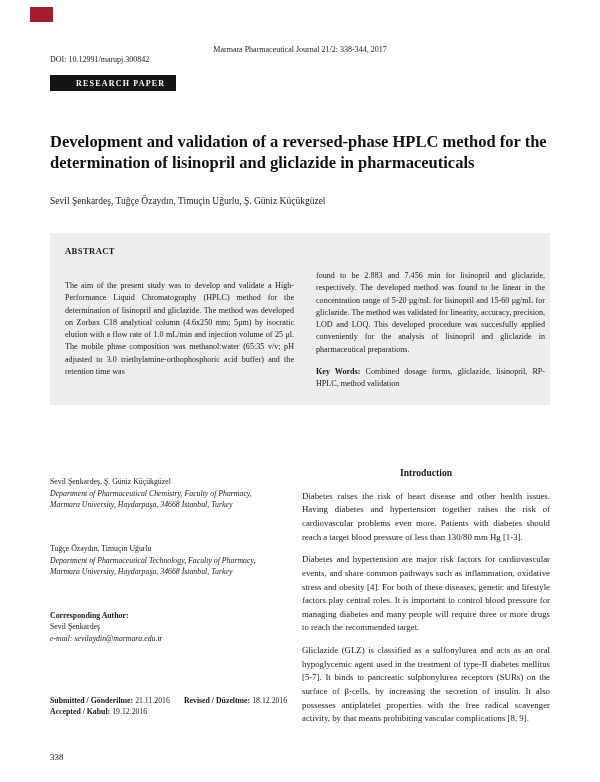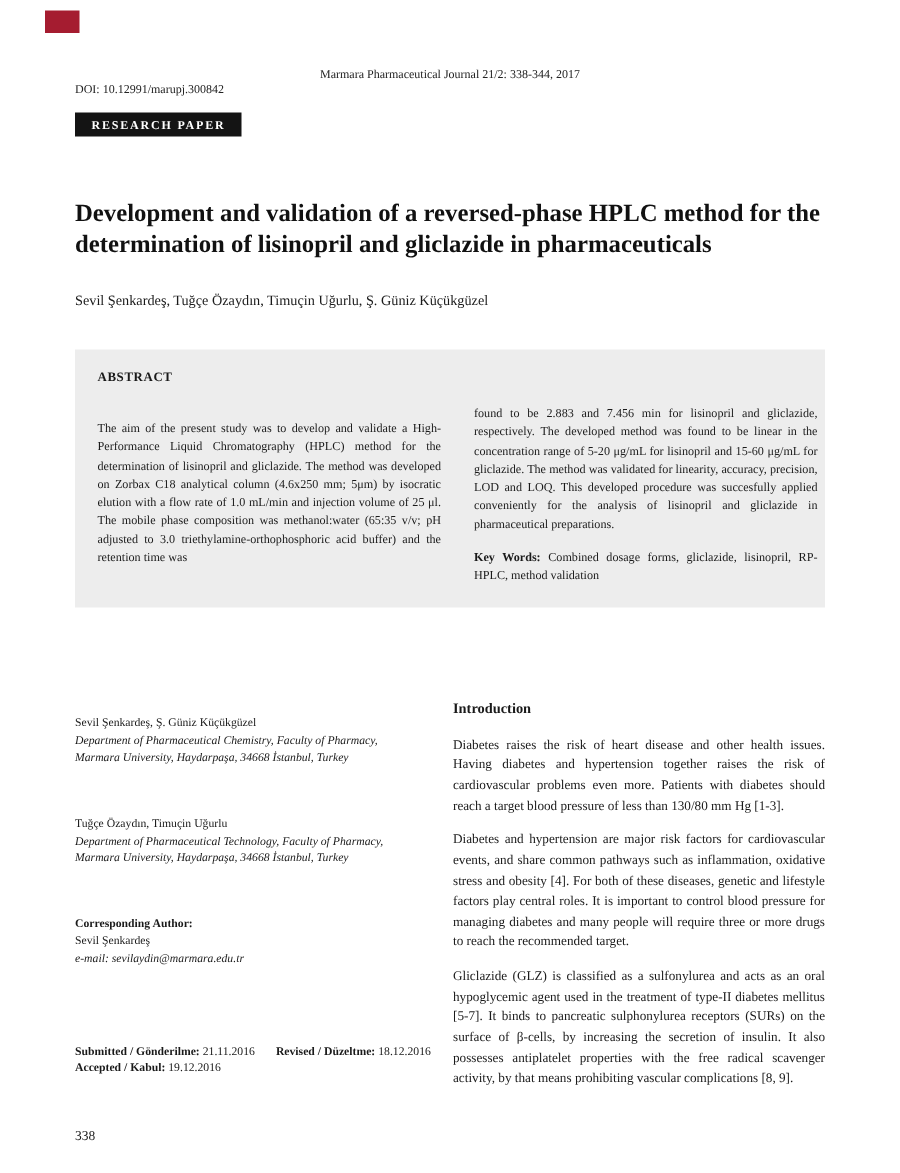--- a/index.html
+++ b/index.html
@@ -25,21 +25,21 @@
   .journal-line { font-size: 8px; line-height: 1.3; color: #222; text-align: center; }
   .doi-line { font-size: 8px; line-height: 1.3; color: #222; }
   .badge {
     display: inline-block;
     margin-top: 9px;
     background: #141414;
     color: #ffffff;
     font-size: 8px;
     font-weight: bold;
     letter-spacing: 1.2px;
-    padding: 4px 11px 3px 11px;
+    padding: 4px 11px 3px 26px;
   }
   .title {
     margin: 40px 50px 0 50px;
     font-size: 16.5px;
     line-height: 1.28;
     font-weight: bold;
     color: #111;
   }
   .authors {
     margin: 23px 50px 0 50px;
@@ -98,20 +98,21 @@
   .page-number { margin-top: 9px; font-size: 9px; }
   .right-col {
     flex: 1 1 auto;
     font-size: 8.8px;
     line-height: 1.55;
   }
   .intro-heading {
     font-size: 9.6px;
     font-weight: bold;
     margin-bottom: 9px;
+    text-align: center;
   }
   .right-col p.body-p {
     text-align: justify;
     margin-bottom: 9px;
   }
 </style>
 </head>
 <body>
 
 <div class="page">

